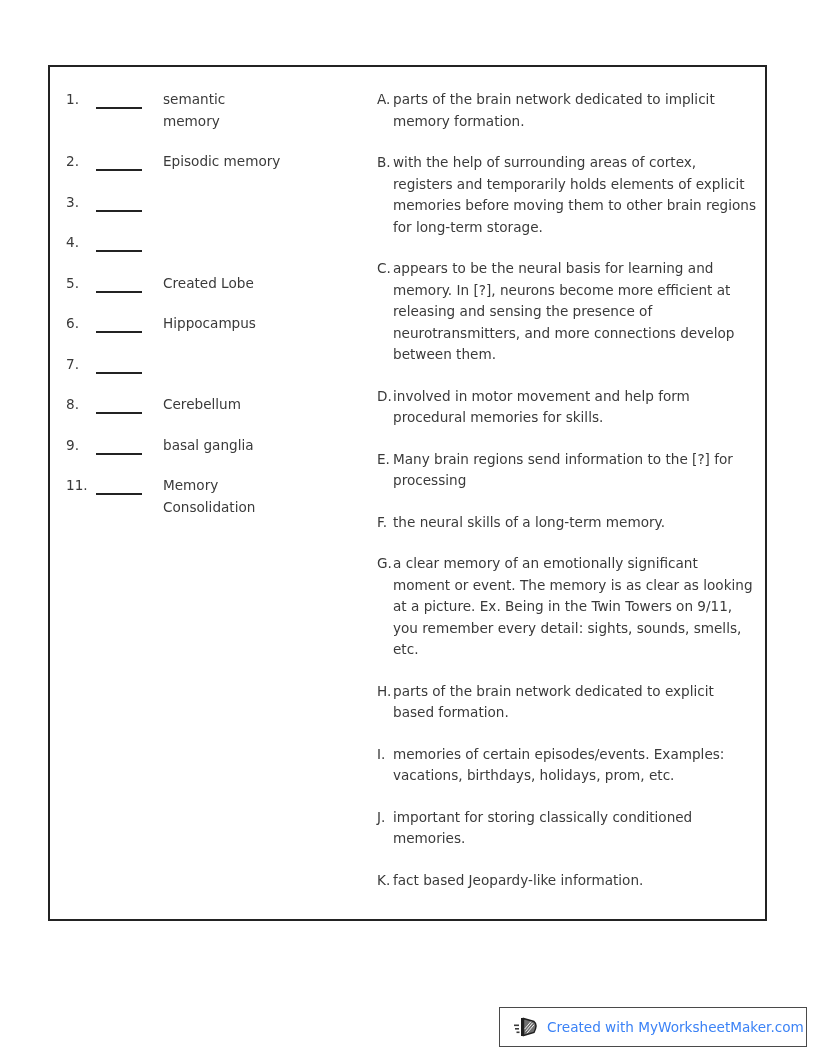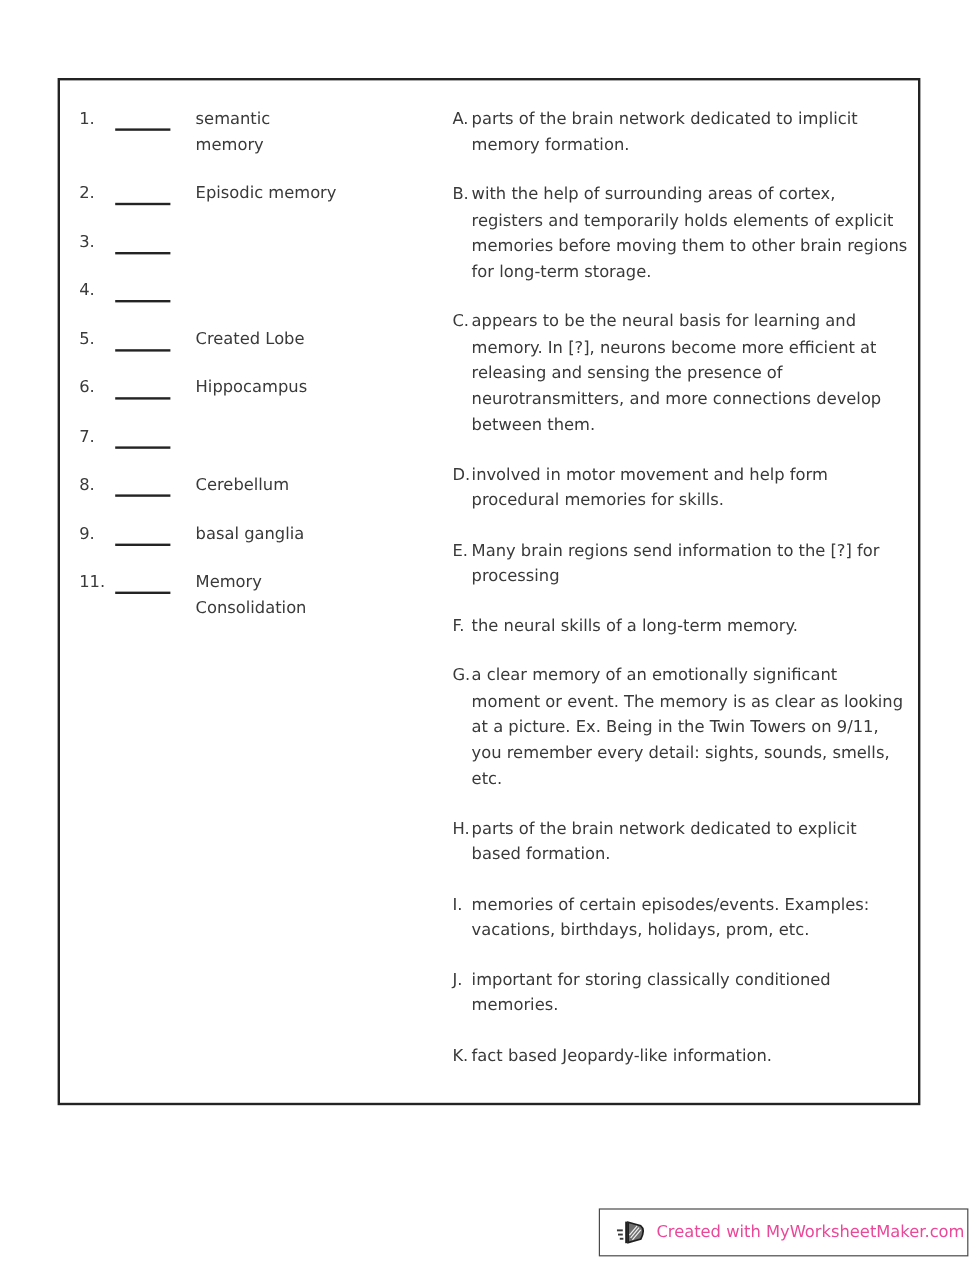--- a/index.html
+++ b/index.html
@@ -121,21 +121,21 @@
   #badge-logo {
     flex: 0 0 auto;
     width: 26px;
     height: 24px;
     margin-right: 7px;
     display: block;
   }
 
   #badge-text {
     font-size: 13.6px;
-    color: #ec4899;
+    color: #3b82f6;
     white-space: nowrap;
   }
 </style>
 </head>
 <body>
 
 <div id="worksheet-frame">
   <div id="columns">
 
     <div id="terms-column">

